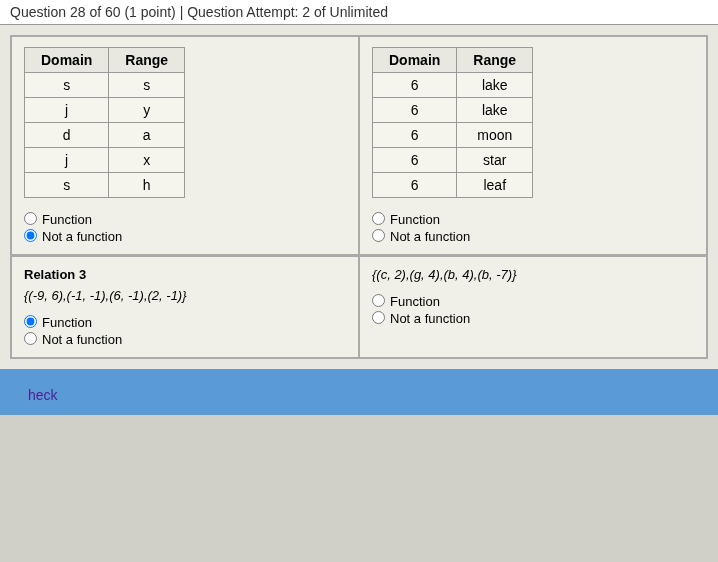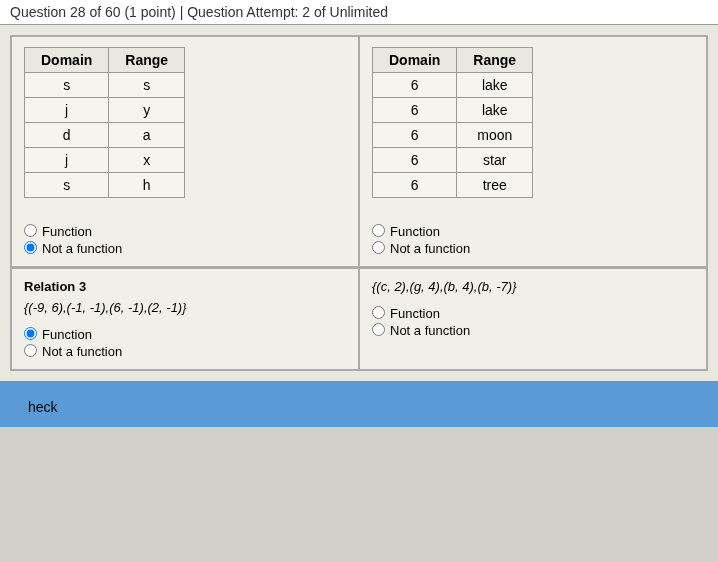--- a/index.html
+++ b/index.html
@@ -28,21 +28,20 @@
     }
     .cell {
       border: 1px solid #aaa;
       padding: 10px 12px;
       background: #f0f0e8;
     }
     .cell-top {
       display: flex;
       flex-direction: column;
       align-items: flex-start;
-      gap: 12px;
     }
     table {
       border-collapse: collapse;
       margin-bottom: 8px;
     }
     th, td {
       border: 1px solid #999;
       padding: 4px 16px;
       text-align: center;
       font-size: 14px;
@@ -74,21 +73,21 @@
       margin-bottom: 6px;
       font-size: 13px;
     }
     .relation-set {
       font-size: 13px;
       margin-bottom: 12px;
       font-style: italic;
     }
     .check-btn {
       background: #5b9bd5;
-      color: #000000;
+      color: #4c1d95;
       border: none;
       padding: 6px 18px;
       font-size: 14px;
       border-radius: 3px;
       cursor: pointer;
       margin: 6px 0 0 0;
     }
     .bottom-bar {
       background: #5b9bd5;
       padding: 6px 10px;
@@ -169,21 +168,21 @@
             <tr>
               <td>6</td>
               <td>moon</td>
             </tr>
             <tr>
               <td>6</td>
               <td>star</td>
             </tr>
             <tr>
               <td>6</td>
-              <td>tree</td>
+              <td>leaf</td>
             </tr>
           </tbody>
       </table>
       <div class="radio-group">
         <label class="radio-label">
           <input type="radio" name="rel2" value="Function" style="">
           <span>Function</span>
         </label>
         <label class="radio-label">
           <input type="radio" name="rel2" value="Not a function" style="">

